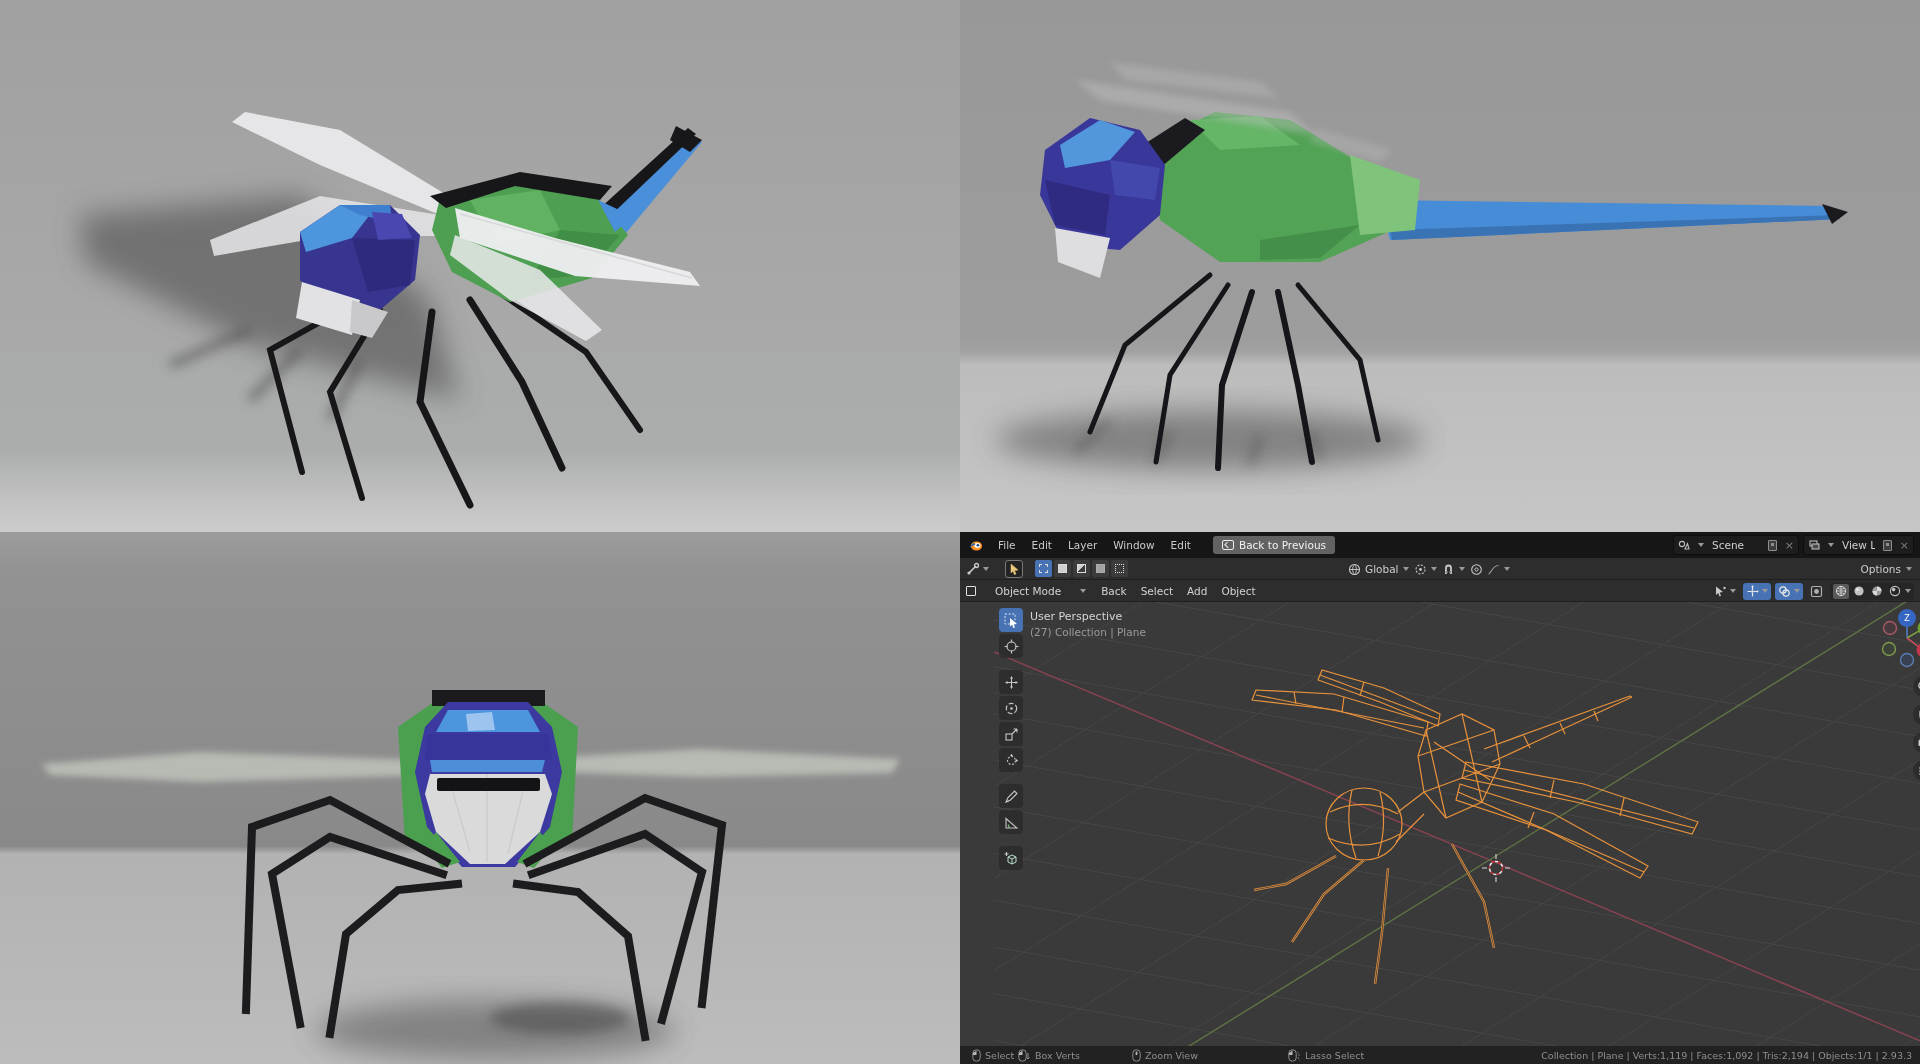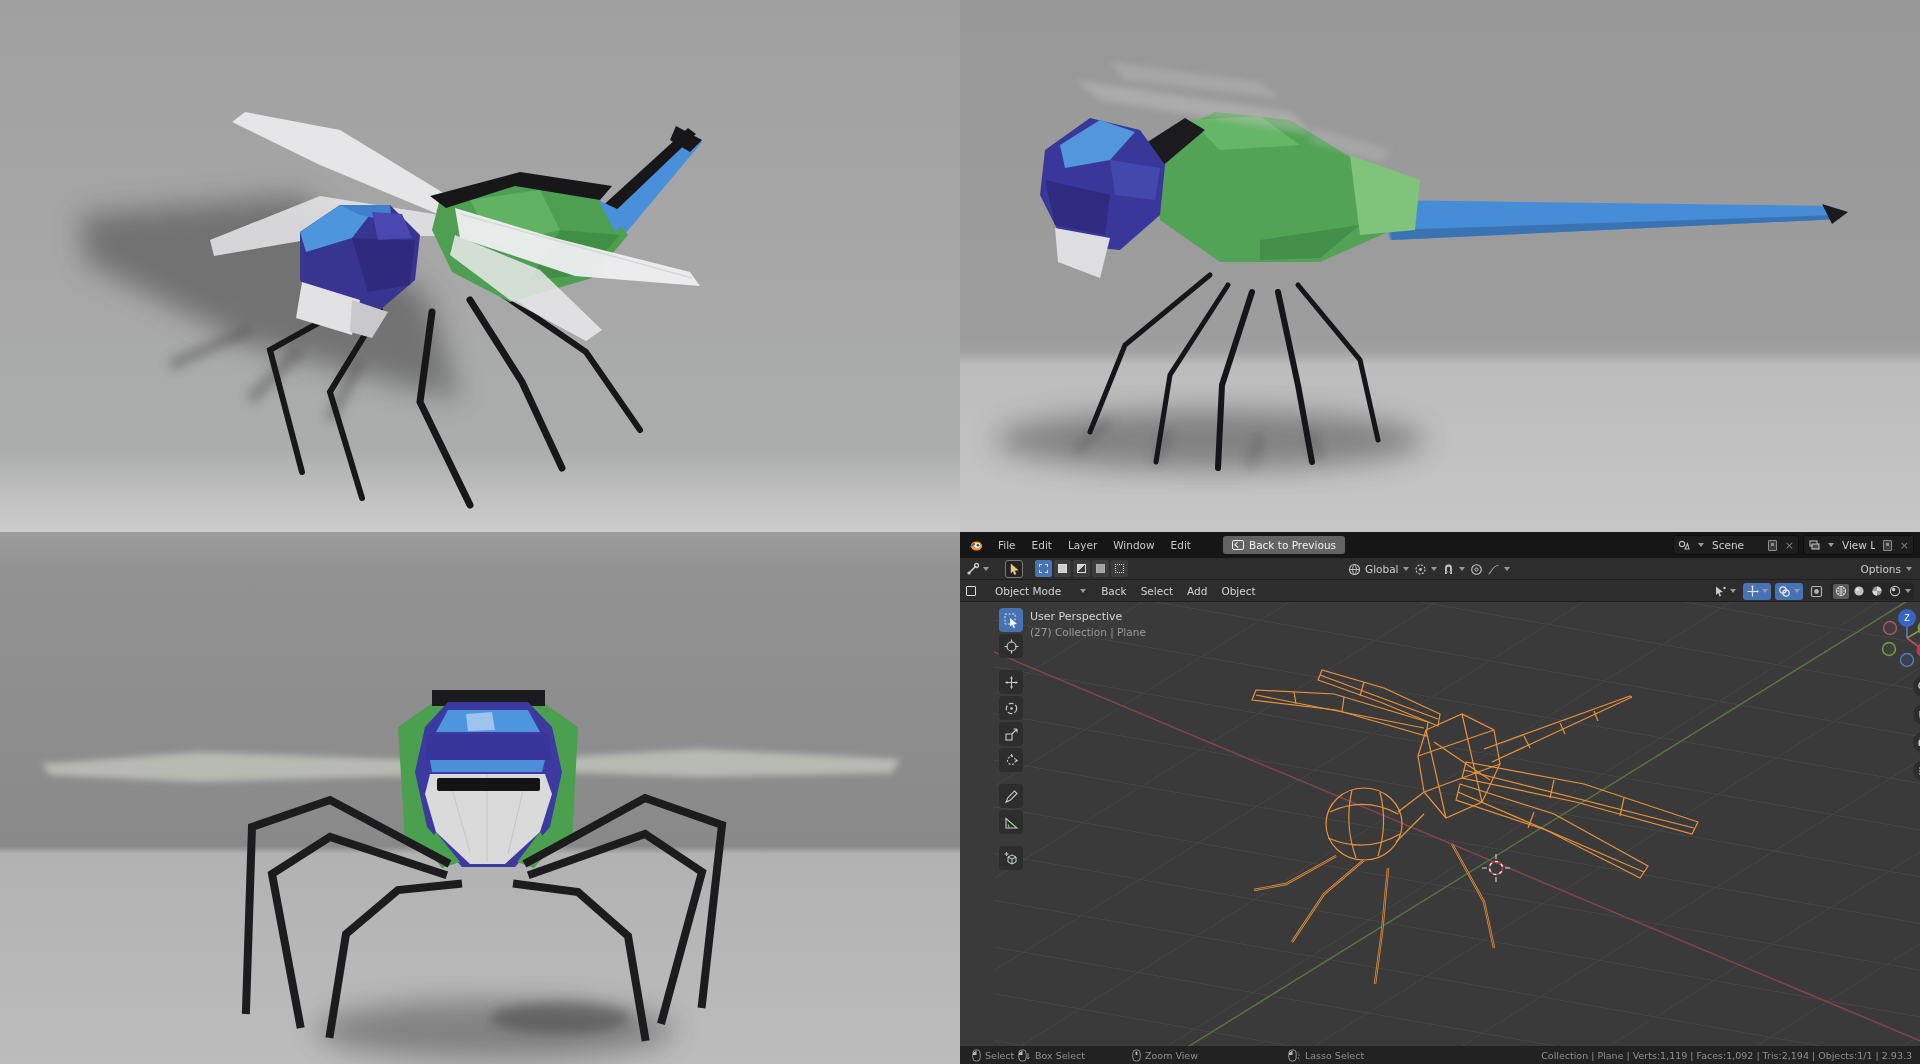--- a/index.html
+++ b/index.html
@@ -14,21 +14,21 @@
   #q-bl { left:0; top:532px;
     background:linear-gradient(180deg,#9c9c9c 0px,#929292 40px,#8a8a8a 300px,#888888 314px,#b2b2b2 322px,#bcbcbc 532px); }
   #q-br { left:960px; top:532px; background:#3a3a3a; }
   .quad svg.art { position:absolute; left:0; top:0; }
 
   
   .bl-topbar { position:absolute; left:0; top:0; width:960px; height:26px; background:#161616;
     display:flex; align-items:center; color:#c9c9c9; font-size:10.5px; }
   .bl-logo { width:15px; height:15px; margin:0 7px 0 8px; }
   .menu-item { padding:0 8px; height:100%; display:flex; align-items:center; cursor:default; }
-  .btn-back { margin-left:24px; height:18px; background:#636363; border-radius:3px; color:#f2f2f2;
+  .btn-back { margin-left:14px; height:18px; background:#636363; border-radius:3px; color:#f2f2f2;
     display:flex; align-items:center; gap:5px; padding:0 9px; font-size:10.5px; }
   .btn-back .back-ic { width:12px; height:10px; border:1.2px solid #efefef; border-radius:2px; position:relative; }
   .btn-back .back-ic:before { content:""; position:absolute; left:2px; top:2px; width:4px; height:3px; border-left:1.2px solid #efefef; border-bottom:1.2px solid #efefef; transform:rotate(45deg); }
   .id-selector { position:absolute; top:3px; height:20px; background:#1d1d1d; border:1px solid #0e0e0e; border-radius:3px;
     display:flex; align-items:center; color:#cfcfcf; font-size:10.5px; padding:0 4px; gap:8px; }
   .id-selector .txt { flex:1; overflow:hidden; white-space:nowrap; }
   #sel-scene { left:713px; width:126px; }
   #sel-layer { left:843px; width:111px; }
   .chev { width:0; height:0; border-left:3px solid transparent; border-right:3px solid transparent; border-top:4px solid #9a9a9a; }
   .mini-page { width:9px; height:11px; background:#3d3d3d; border:1px solid #8d8d8d; border-radius:1px; position:relative; }
@@ -560,21 +560,21 @@
           <path d="M1,4 Q4.5,2 4.5,1 V6 H1 Z" fill="#b9b9b9"></path>
         </svg>
         <span>Select</span>
       </div>
       <div class="hint" style="left:58px">
         <svg width="13" height="13" viewBox="0 0 13 13">
           <rect x="0.8" y="0.8" width="7.4" height="11.4" rx="3.5" fill="none" stroke="#8f8f8f" stroke-width="1"></rect>
           <path d="M1,4 Q4.5,2 4.5,1 V6 H1 Z" fill="#b9b9b9"></path>
           <path d="M10,4 V10 M10,10 L8.5,8.5 M10,10 L11.5,8.5" stroke="#8f8f8f" stroke-width="1" fill="none"></path>
         </svg>
-        <span>Box Select</span>
+        <span>Box Verts</span>
       </div>
       <div class="hint" style="left:172px">
         <svg width="9" height="13" viewBox="0 0 9 13">
           <rect x="0.8" y="0.8" width="7.4" height="11.4" rx="3.5" fill="none" stroke="#8f8f8f" stroke-width="1"></rect>
           <rect x="3.6" y="2.5" width="1.8" height="3.6" rx="0.9" fill="#b9b9b9"></rect>
         </svg>
         <span>Zoom View</span>
       </div>
       <div class="hint" style="left:328px">
         <svg width="13" height="13" viewBox="0 0 13 13">

